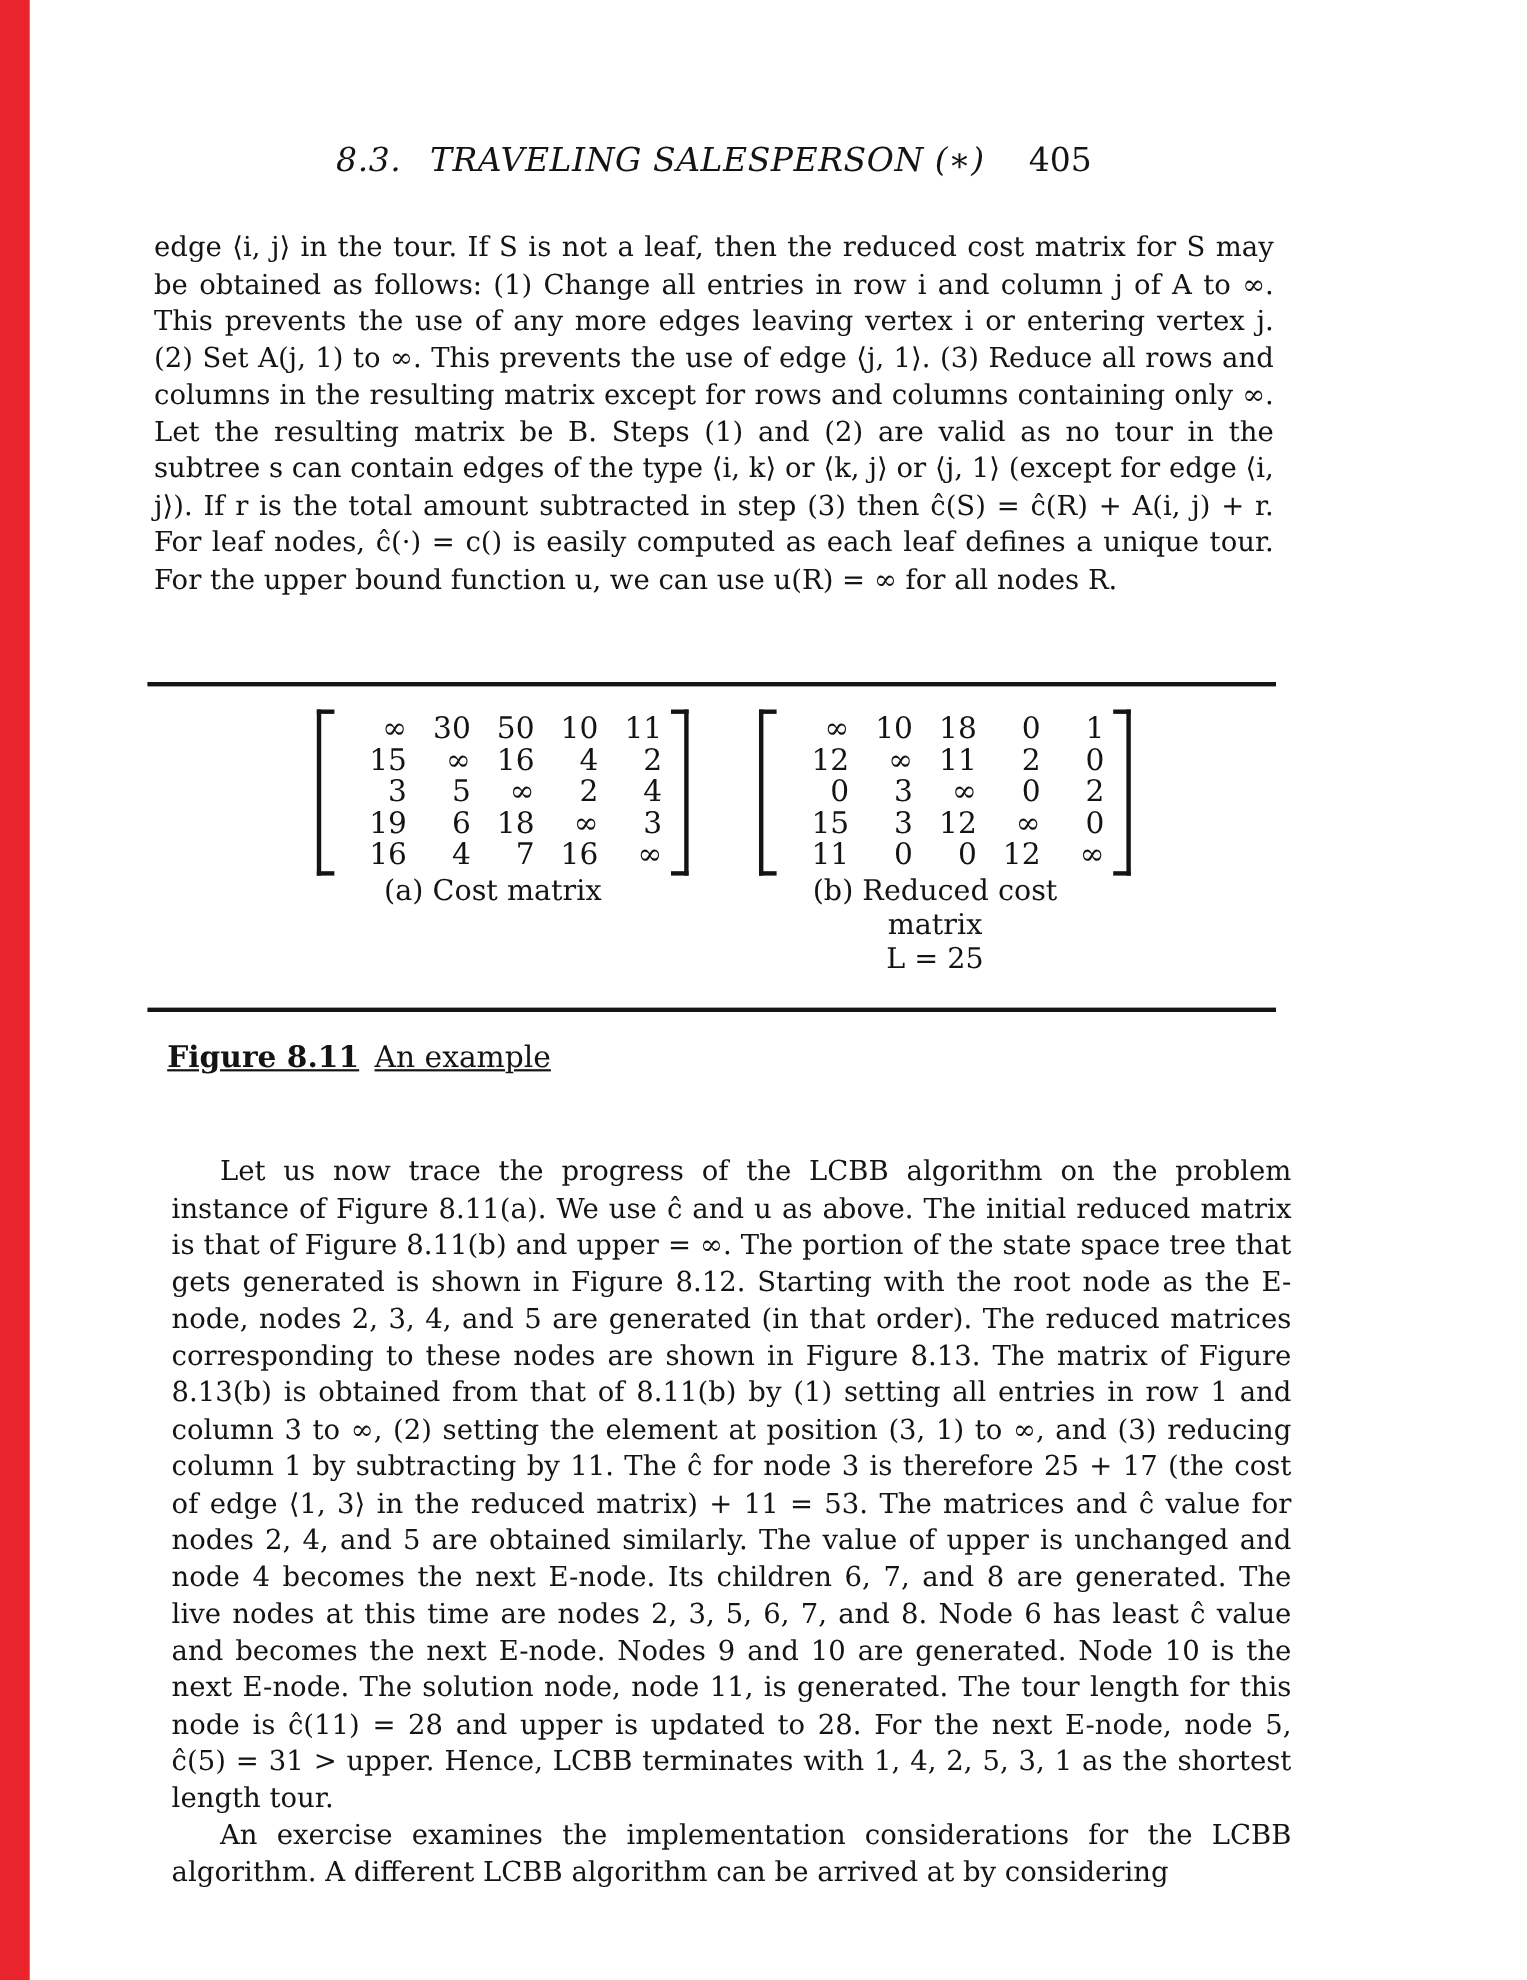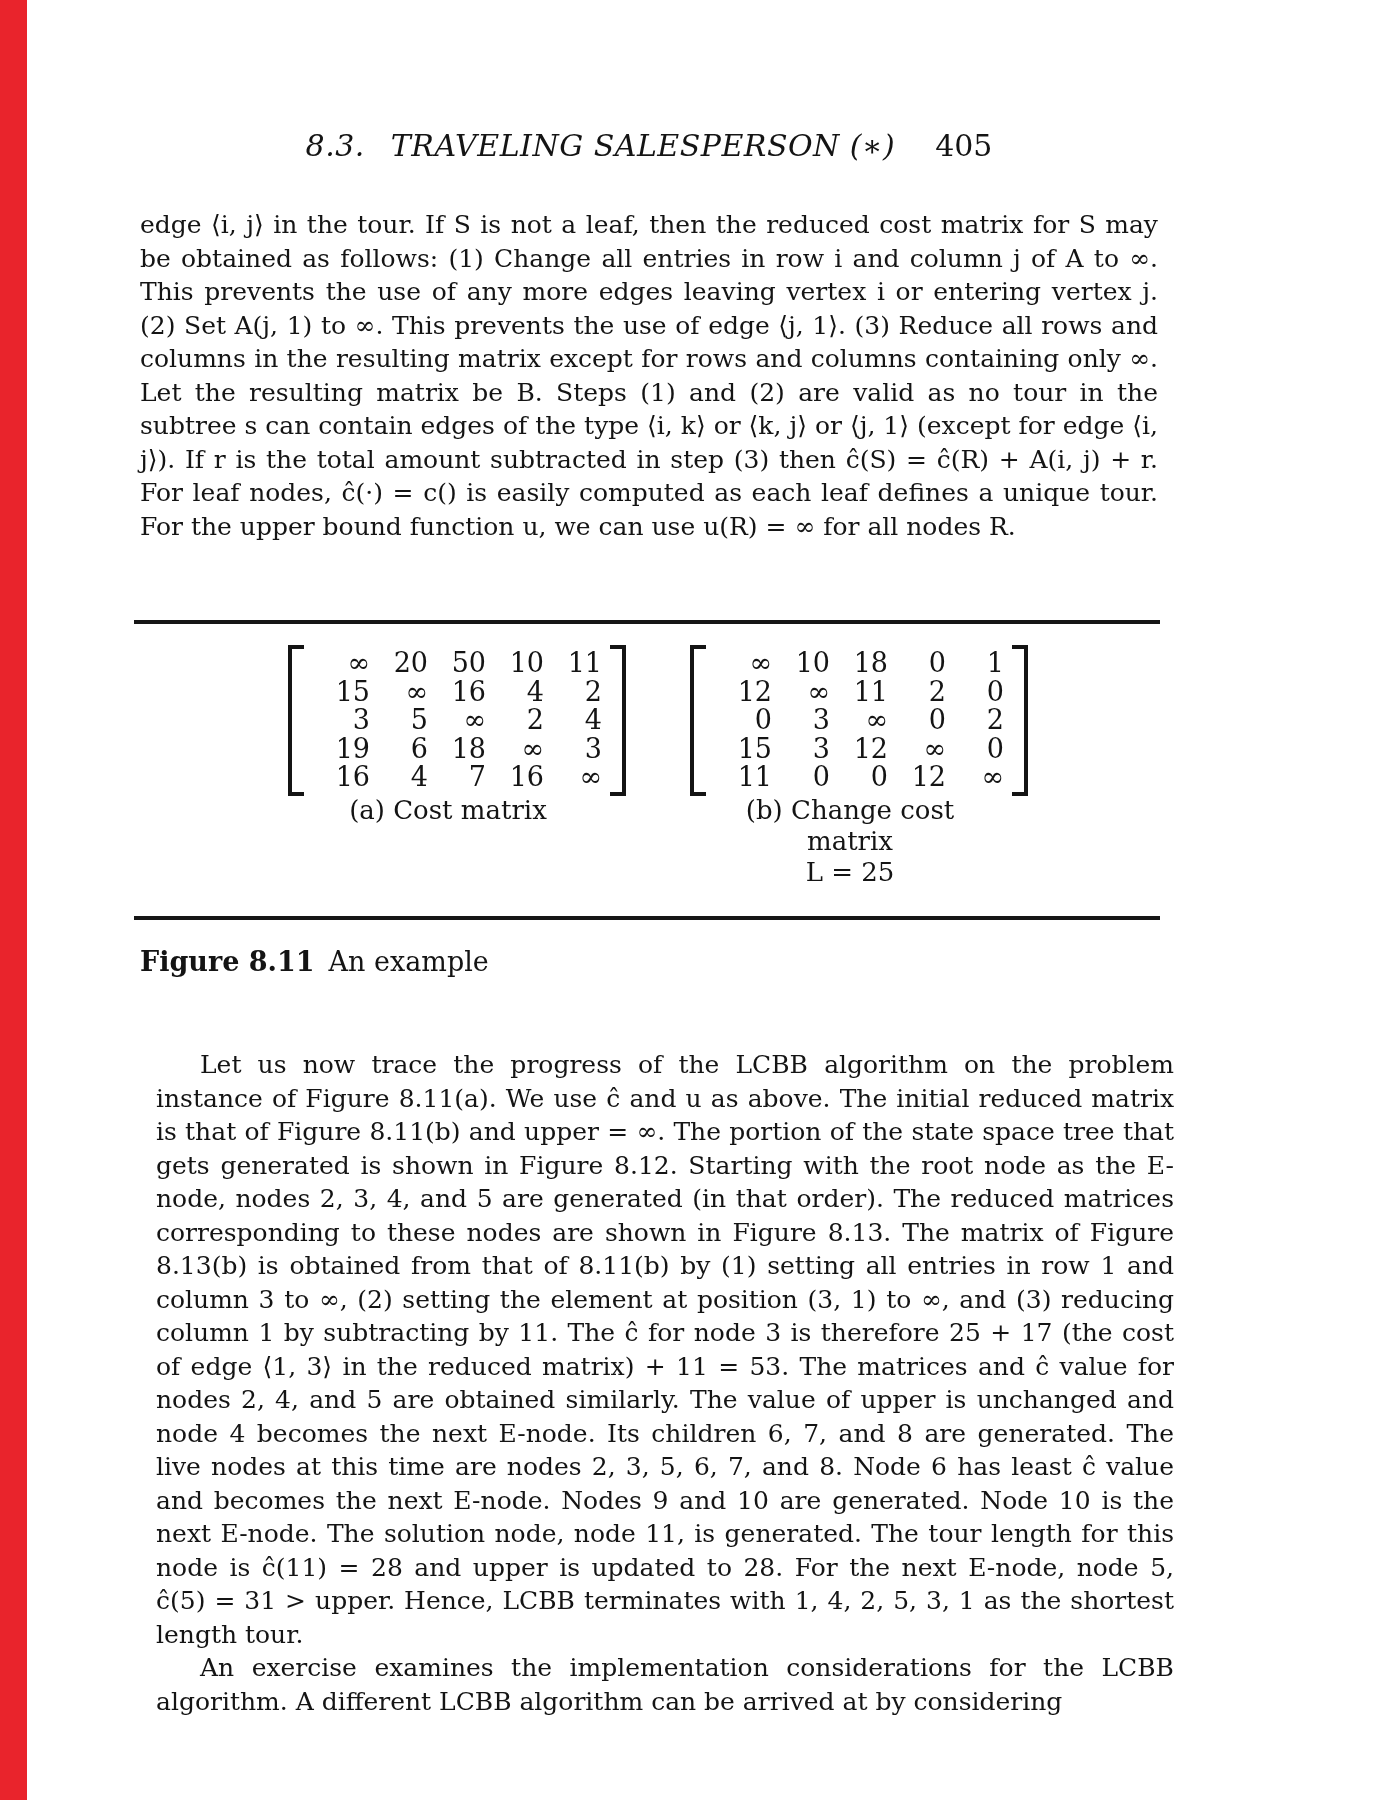--- a/index.html
+++ b/index.html
@@ -65,22 +65,23 @@
     display: inline-block; width: 58px; text-align: right;
     font-size: 27px; line-height: 28.6px;
   }
   .mcaption {
     position: absolute; text-align: center;
     font-size: 26px; line-height: 31px;
   }
   .mcaption-a { top: 795px; left: 148px; width: 320px; }
   .mcaption-b { top: 795px; left: 550px; width: 320px; }
   .fig-caption {
-    position: absolute; top: 946px; left: 0;
+    position: absolute; top: 946px; left: 12px;
     font-size: 27px;
+    text-decoration: underline;
   }
   .fig-caption .fig-label { font-weight: bold; margin-right: 14px; }
 </style>
 </head>
 <body>
 
 <div class="red-stripe" style="background: rgb(233, 36, 44);"></div>
 
 <div class="content">
 
@@ -93,21 +94,21 @@
 
   <p class="para p1">edge ⟨i, j⟩ in the tour.  If S is not a leaf, then the reduced cost matrix for S may be obtained as follows:  (1) Change all entries in row i and column j of A to ∞.  This prevents the use of any more edges leaving vertex i or entering vertex j.  (2) Set A(j, 1) to ∞.  This prevents the use of edge ⟨j, 1⟩. (3) Reduce all rows and columns in the resulting matrix except for rows and columns containing only ∞.  Let the resulting matrix be B.  Steps (1) and (2) are valid as no tour in the subtree s can contain edges of the type ⟨i, k⟩ or ⟨k, j⟩ or ⟨j, 1⟩ (except for edge ⟨i, j⟩).  If r is the total amount subtracted in step (3) then ĉ(S) = ĉ(R) + A(i, j) + r.  For leaf nodes, ĉ(·) = c() is easily computed as each leaf defines a unique tour.  For the upper bound function u, we can use u(R) = ∞ for all nodes R.</p>
 
   <div class="rule rule-top"></div>
 
   <div class="matrix matrix-a">
     <div class="bracket left"></div>
     <div class="mgrid">
       <div class="mrow">
           <span class="mcell">∞</span>
-          <span class="mcell">20</span>
+          <span class="mcell">30</span>
           <span class="mcell">50</span>
           <span class="mcell">10</span>
           <span class="mcell">11</span>
         </div>
       <div class="mrow">
           <span class="mcell">15</span>
           <span class="mcell">∞</span>
           <span class="mcell">16</span>
           <span class="mcell">4</span>
           <span class="mcell">2</span>
@@ -173,21 +174,21 @@
           <span class="mcell">11</span>
           <span class="mcell">0</span>
           <span class="mcell">0</span>
           <span class="mcell">12</span>
           <span class="mcell">∞</span>
         </div>
     </div>
     <div class="bracket right"></div>
   </div>
   <div class="mcaption mcaption-b">
-    <div>(b) Change cost</div>
+    <div>(b) Reduced cost</div>
     <div>matrix</div>
     <div>L = 25</div>
   </div>
 
   <div class="rule rule-bottom"></div>
 
   <div class="fig-caption">
     <span class="fig-label">Figure 8.11</span><span class="fig-text">An example</span>
   </div>
 

